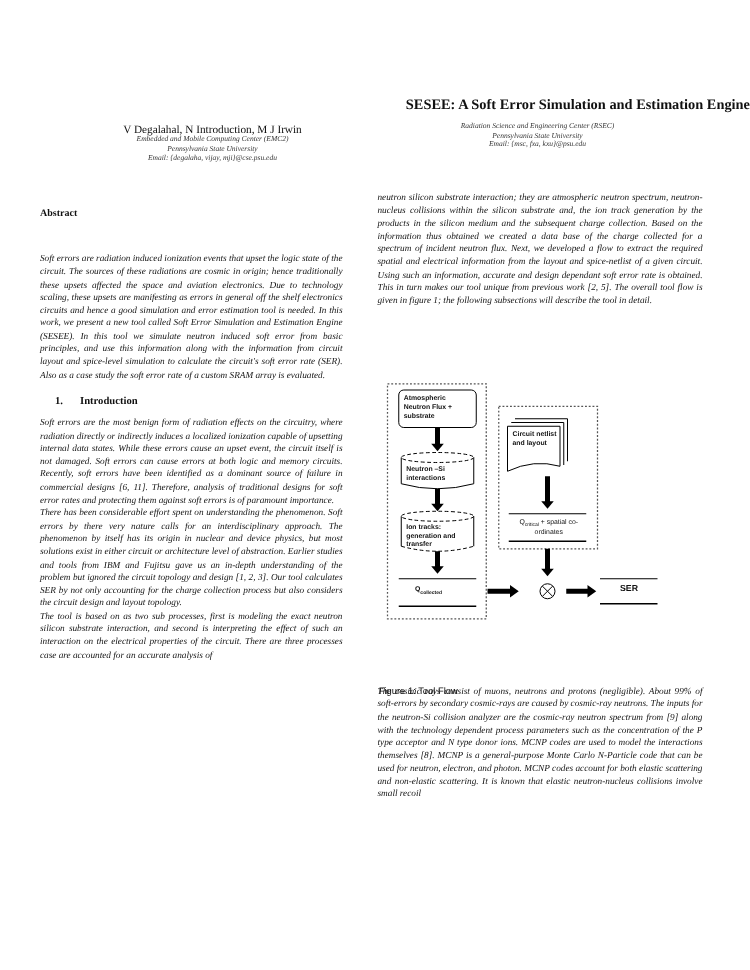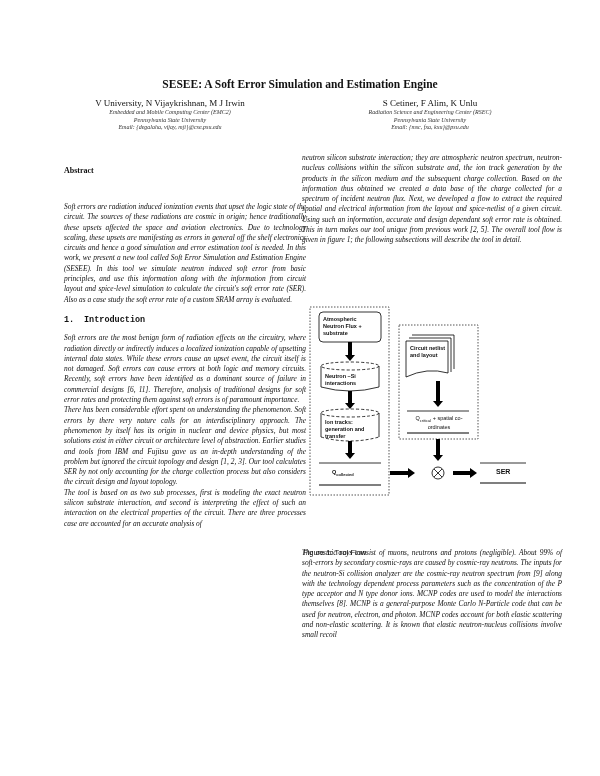--- a/index.html
+++ b/index.html
@@ -1,49 +1,48 @@
 <!DOCTYPE html>
 <html><head>
 <meta charset="utf-8">
 <style>
   html, body { margin: 0; padding: 0; background: #ffffff; }
   body { width: 600px; height: 776px; position: relative; overflow: hidden; font-family: "Liberation Serif", serif; color: #111; }
-  .title { position: absolute; top: 78px; left: 0; width: 600px; text-align: center; font-weight: bold; font-size: 11.5px; }
+  .title { position: absolute; top: 78px; left: 0; width: 600px; text-align: right; font-weight: bold; font-size: 11.5px; }
   .author-block { position: absolute; top: 98px; width: 250px; text-align: center; }
   .author-block.left { left: 45px; }
   .author-block.right { left: 305px; }
   .author-names { font-size: 9px; line-height: 11px; }
   .affil { font-size: 6px; font-style: italic; line-height: 7.5px; color: #333; }
   .col { position: absolute; width: 242px; font-size: 7.4px; line-height: 10.3px; text-align: justify; }
-  .col.left { left: 64px; top: 166px; }
+  .col.left { left: 32px; top: 166px; }
   .col.right { left: 302px; top: 153px; width: 260px; }
   .abstract-head { font-weight: bold; font-size: 8px; line-height: 10px; }
   .abstract-body { font-style: italic; margin-top: 26px; }
-  .section-head { font-family: Liberation Mono, monospace; font-weight: bold; font-size: 8.5px; margin: 10px 0 8px 0; }
+  .section-head { font-family: Liberation Serif, serif; font-weight: bold; font-size: 8.5px; margin: 10px 0 8px 12px; }
   .section-head .num { display: inline-block; width: 20px; }
   .subsection-head { font-family: "Liberation Sans", sans-serif; font-size: 7.5px; font-weight: bold; margin: 10px 0 6px 0; }
   .subsection-head .num { display: inline-block; width: 28px; }
   p { margin: 0; font-style: italic; }
   .figure { position: absolute; left: 302px; top: 305px; width: 270px; height: 220px; font-family: "Liberation Sans", sans-serif; font-size: 5.5px; }
   .fig-caption { position: absolute; left: 303px; top: 548px; font-family: "Liberation Sans", sans-serif; font-size: 7.5px; }
 </style>
 </head>
 <body>
 
 <div class="title">SESEE: A Soft Error Simulation and Estimation Engine</div>
 
 <div class="author-block left">
-  <div class="author-names">V University, N Vijaykrishnan, M J Irwin</div>
+  <div class="author-names">V Degalahal, N Introduction, M J Irwin</div>
   <div class="affil">Embedded and Mobile Computing Center (EMC2)</div>
   <div class="affil">Pennsylvania State University</div>
   <div class="affil">Email: {degalaha, vijay, mji}@cse.psu.edu</div>
 </div>
 
 <div class="author-block right">
-  <div class="author-names">S Cetiner, F Alim, K Unlu</div>
   <div class="affil">Radiation Science and Engineering Center (RSEC)</div>
   <div class="affil">Pennsylvania State University</div>
   <div class="affil">Email: {msc, fxa, kxu}@psu.edu</div>
 </div>
 
 <div class="col left">
   <div class="abstract-head">Abstract</div>
   <p class="abstract-body">Soft errors are radiation induced ionization events that upset the logic state of the circuit. The sources of these radiations are cosmic in origin; hence traditionally these upsets affected the space and aviation electronics. Due to technology scaling, these upsets are manifesting as errors in general off the shelf electronics circuits and hence a good simulation and error estimation tool is needed. In this work, we present a new tool called Soft Error Simulation and Estimation Engine (SESEE). In this tool we simulate neutron induced soft error from basic principles, and use this information along with the information from circuit layout and spice-level simulation to calculate the circuit's soft error rate (SER). Also as a case study the soft error rate of a custom SRAM array is evaluated.</p>
 
   <div class="section-head">

